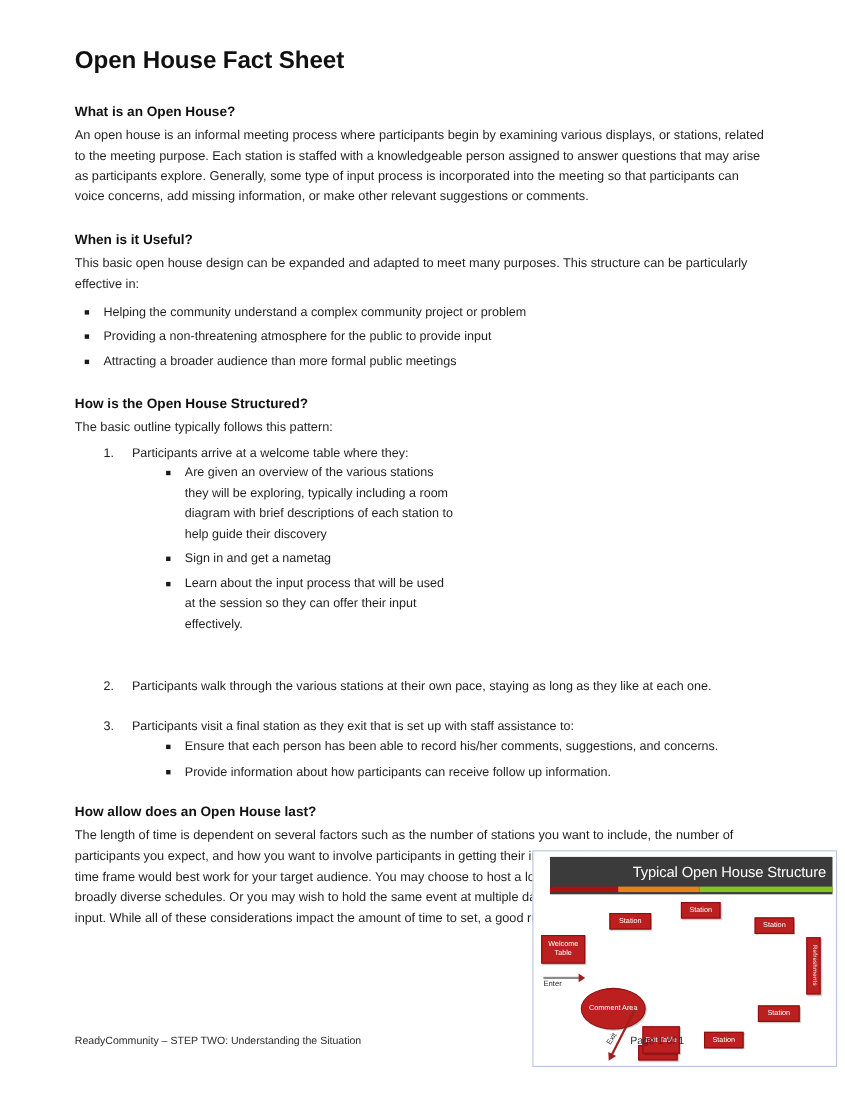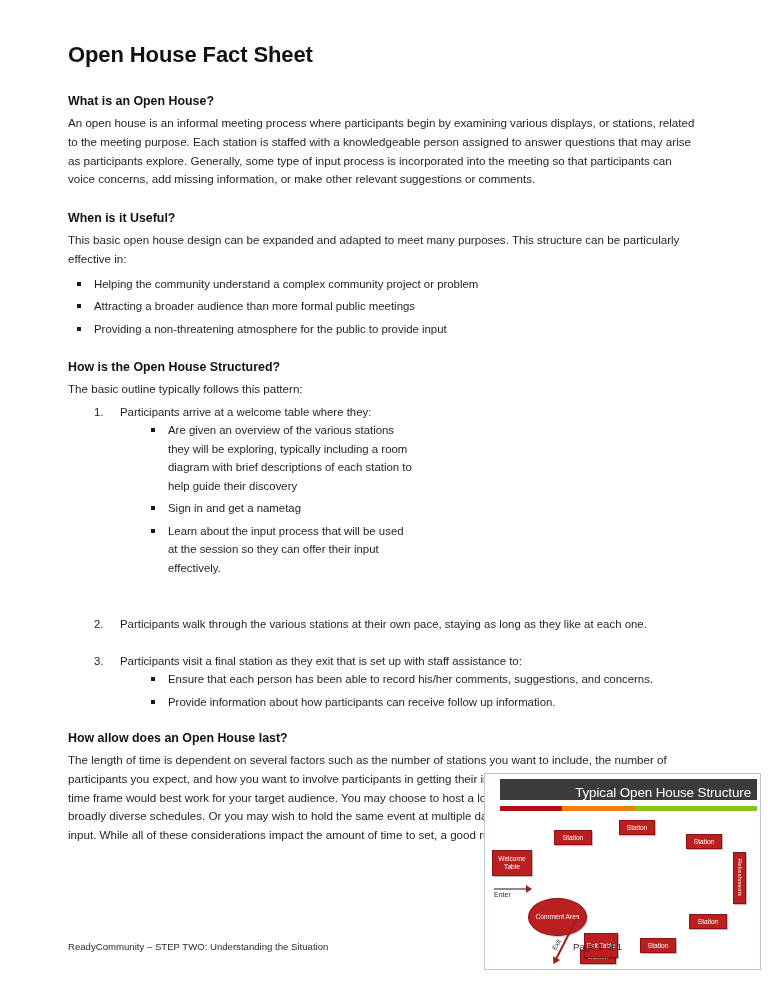--- a/index.html
+++ b/index.html
@@ -138,21 +138,21 @@
     width: 100%;
     height: 100%;
     background: #fff;
     overflow: hidden;
   }
   .fig-titlebar {
     position: absolute;
     left: 12px;
     top: 1px;
     right: 0;
-    height: 21px;
+    height: 34px;
     background: #3b3b3b;
     color: #ffffff;
     font-size: 13.4px;
     text-align: right;
     padding-right: 6px;
     box-sizing: border-box;
     line-height: 27px;
     letter-spacing: -0.1px;
     overflow: hidden;
   }
@@ -266,22 +266,22 @@
 
   <h1 class="doc-title">Open House Fact Sheet</h1>
 
   <h2 class="section-head">What is an Open House?</h2>
   <p class="body">An open house is an informal meeting process where participants begin by examining various displays, or stations, related to the meeting purpose. Each station is staffed with a knowledgeable person assigned to answer questions that may arise as participants explore. Generally, some type of input process is incorporated into the meeting so that participants can voice concerns, add missing information, or make other relevant suggestions or comments.</p>
 
   <h2 class="section-head spaced">When is it Useful?</h2>
   <p class="body">This basic open house design can be expanded and adapted to meet many purposes. This structure can be particularly effective in:</p>
   <ul class="sq">
     <li>Helping the community understand a complex community project or problem</li>
+    <li>Providing a non-threatening atmosphere for the public to provide input</li>
     <li>Attracting a broader audience than more formal public meetings</li>
-    <li>Providing a non-threatening atmosphere for the public to provide input</li>
   </ul>
 
   <div style="height:18px"></div>
   <h2 class="section-head">How is the Open House Structured?</h2>
   <p class="body">The basic outline typically follows this pattern:</p>
 
   <div class="struct-row">
     <div class="left-col">
       <ol class="num">
         <li>

